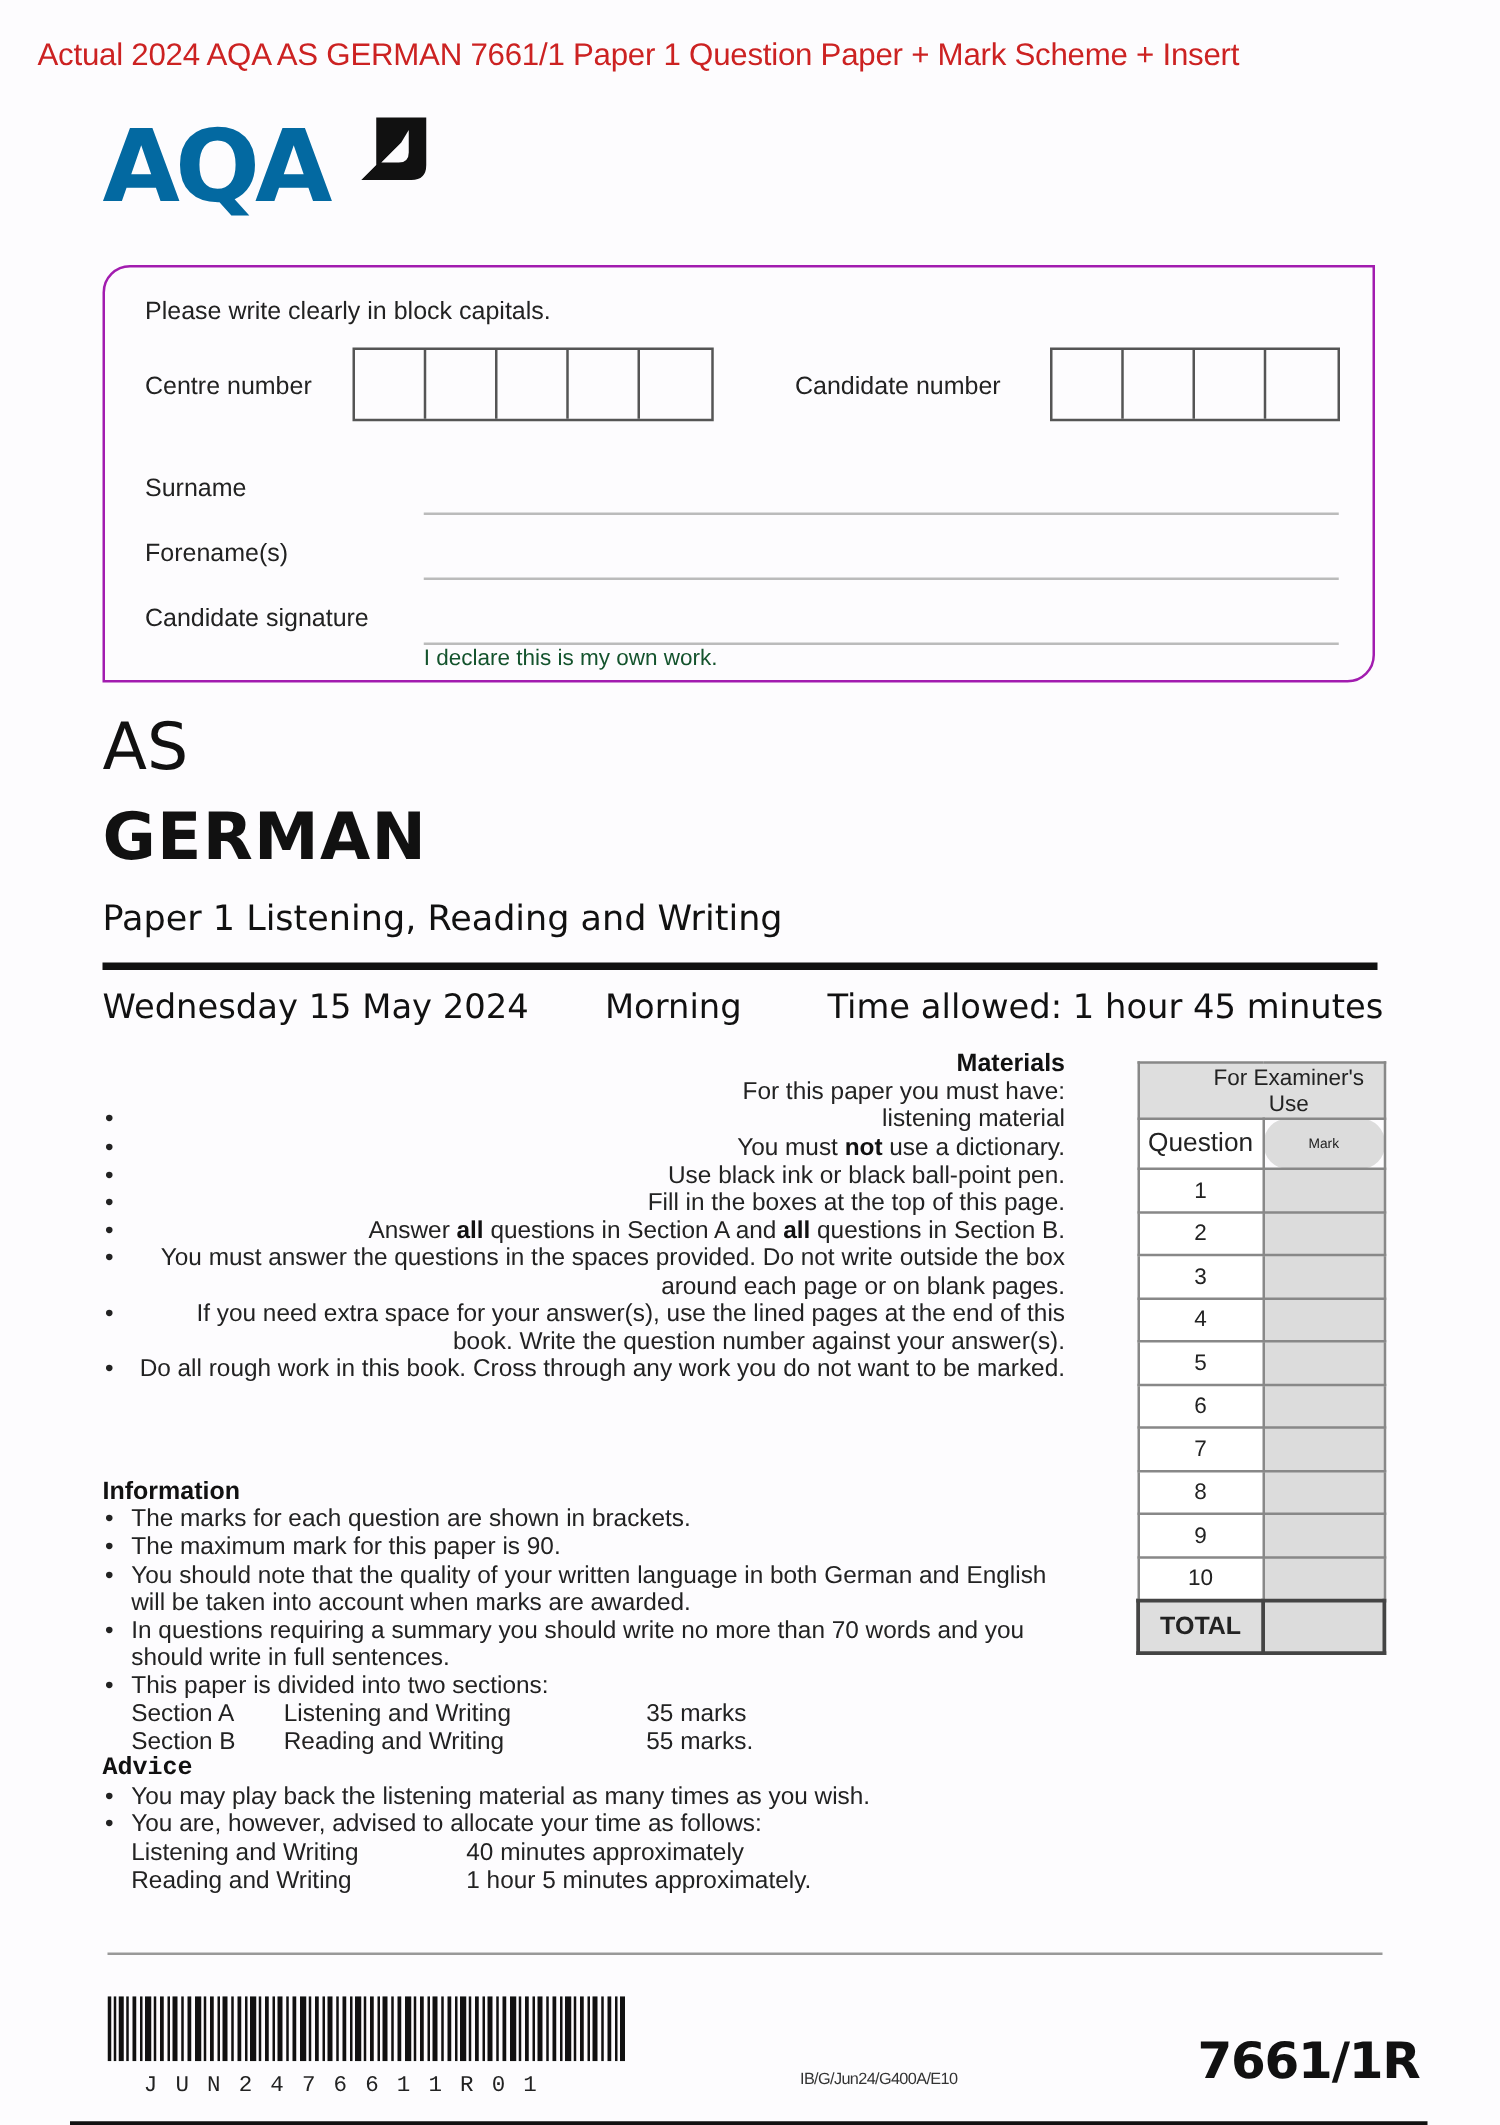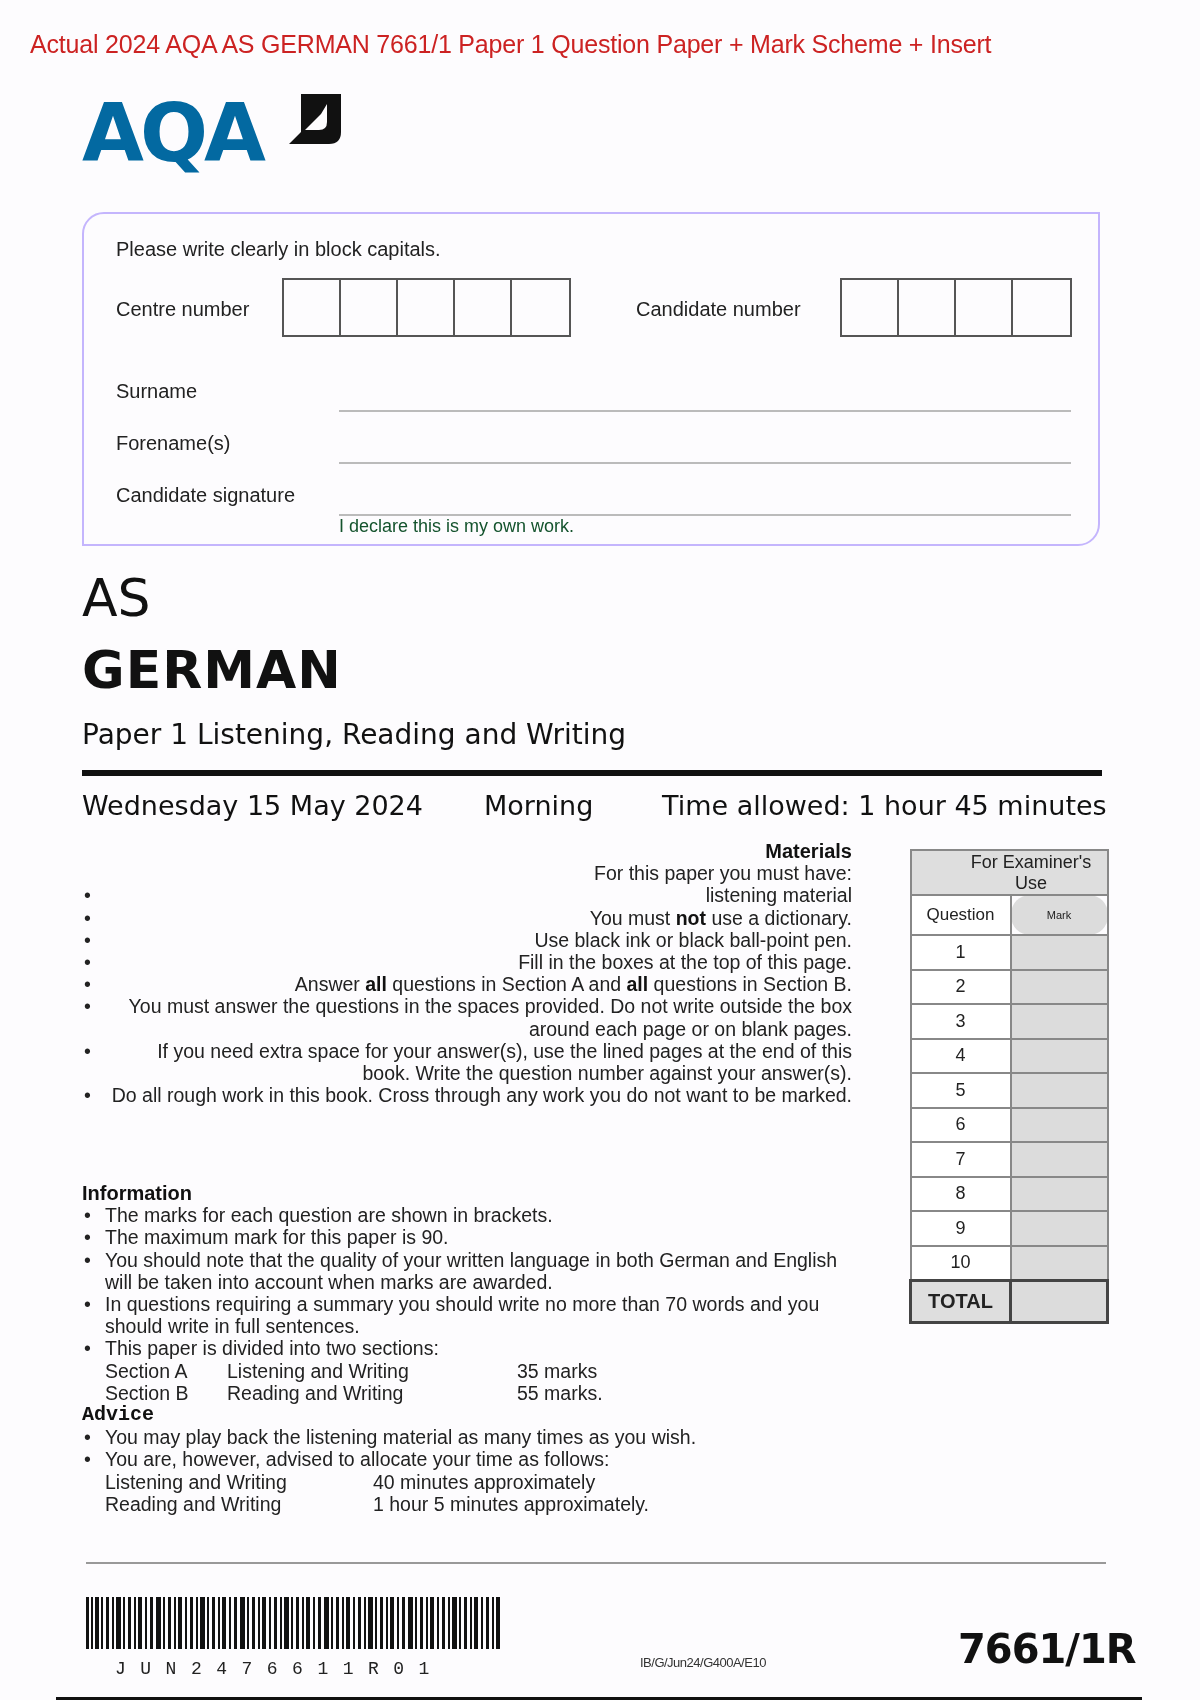--- a/index.html
+++ b/index.html
@@ -5,21 +5,21 @@
   * { box-sizing: border-box; margin: 0; padding: 0; }
   html, body { width: 1200px; height: 1700px; background: #fdfcfe; overflow: hidden; }
   body { position: relative; font-family: "Liberation Sans", sans-serif; color: #111; }
 
   .banner { position: absolute; left: 30px; top: 30px; font-size: 25px; color: #cc2222; white-space: nowrap; letter-spacing: -0.2px; }
 
   .logo { position: absolute; left: 82px; top: 88px; width: 270px; height: 100px; }
   .logo-text { position: absolute; left: 0; top: 6px; font-family: "DejaVu Sans", sans-serif; font-weight: bold; font-size: 80px; letter-spacing: -4px; color: #0369a1; line-height: 1; }
   .logo-mark { position: absolute; left: 205px; top: 4px; width: 56px; height: 56px; }
 
-  .cand-box { position: absolute; left: 82px; top: 212px; width: 1018px; height: 334px; border: 2px solid #c4b5fd; border-radius: 22px 0 22px 0; }
+  .cand-box { position: absolute; left: 82px; top: 212px; width: 1018px; height: 334px; border: 2px solid #a21caf; border-radius: 22px 0 22px 0; }
   .cand-box .note { position: absolute; left: 32px; top: 24px; font-size: 20px; color: #222; }
   .lbl { position: absolute; font-size: 20px; color: #222; }
   .boxes { position: absolute; top: 64px; height: 59px; display: flex; border: 2px solid #555; }
   .boxes .cell { width: 57px; height: 100%; border-right: 2px solid #555; }
   .boxes .cell:last-child { border-right: none; }
   .line { position: absolute; left: 255px; width: 732px; height: 2px; background: #bbb; }
   .declare { position: absolute; left: 255px; top: 302px; font-size: 18px; color: #14532d; }
 
   .subject { position: absolute; left: 82px; font-family: "DejaVu Sans", sans-serif; color: #111; }
   .as { top: 568px; font-size: 52px; }
@@ -154,21 +154,21 @@
     <span>1 hour 5 minutes approximately.</span>
   </div>
 </div>
 
 <table class="exam">
   <tbody>
       <tr class="hdr">
         <td colspan="2">For Examiner's Use</td>
       </tr>
   <tr>
-    <td class="qcol" style="height:40px; font-size:17px;">Question</td>
+    <td class="qcol" style="height:40px; font-size:21px;">Question</td>
     <td class="mcol" style="height:40px; font-size:11px;border-radius:19px;">Mark</td>
   </tr>
   <tr>
         <td class="qcol">1</td>
         <td class="mcol"></td>
       </tr>
   <tr>
         <td class="qcol">2</td>
         <td class="mcol"></td>
       </tr>

